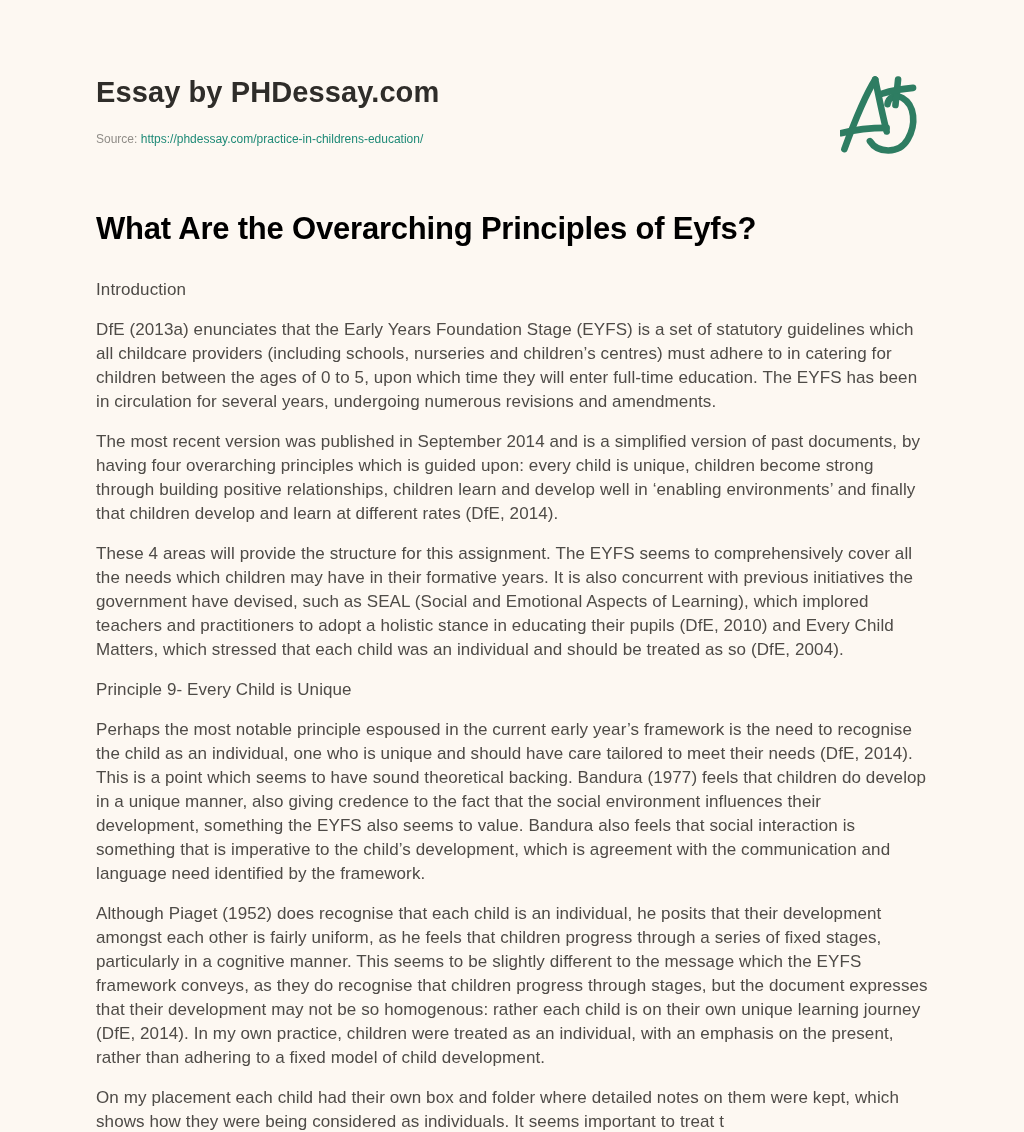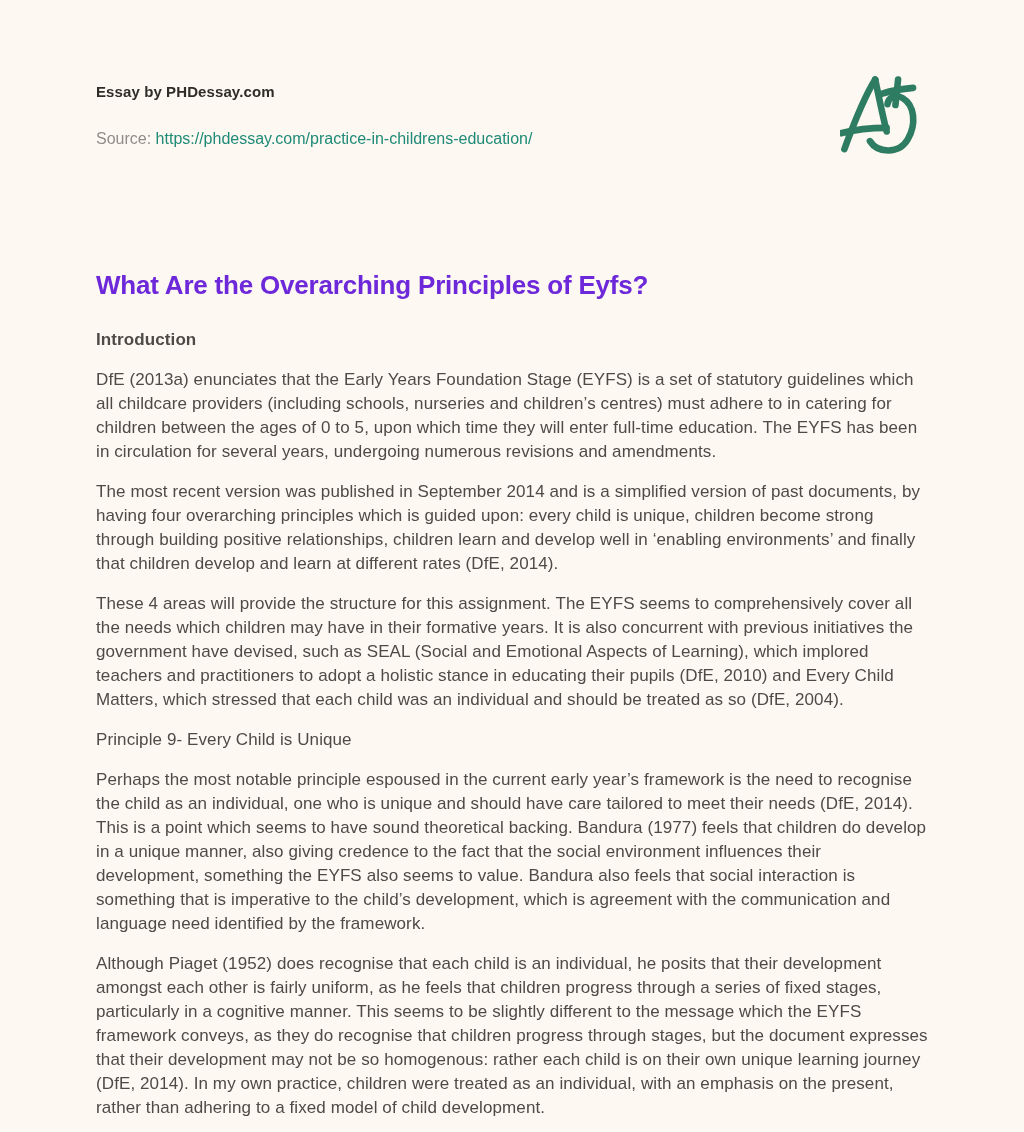--- a/index.html
+++ b/index.html
@@ -21,60 +21,60 @@
     margin: 0 auto;
     padding-top: 72px;
   }
   .header-row {
     display: flex;
     justify-content: space-between;
     align-items: flex-start;
   }
   .brand-title {
     margin: 6px 0 0 0;
-    font-size: 15px;
+    font-size: 29px;
     line-height: 28px;
     font-weight: 700;
     color: #2f2d2a;
     letter-spacing: 0.1px;
   }
   .source-line {
     margin-top: 23px;
-    font-size: 16px;
+    font-size: 12px;
     line-height: 20px;
     color: #908d88;
   }
   .source-link {
     color: #1f8a77;
     text-decoration: none;
     cursor: pointer;
   }
   .logo {
     width: 88px;
     height: 100px;
     flex: 0 0 auto;
     margin-top: -2px;
   }
   .logo svg { width: 100%; height: 100%; display: block; }
   .article-title {
-    margin: 96px 0 0 0;
-    font-size: 26px;
+    margin: 40px 0 0 0;
+    font-size: 31px;
     line-height: 38px;
     font-weight: 700;
-    color: #6d28d9;
+    color: #000000;
     letter-spacing: -0.2px;
   }
   .article p {
     margin: 16px 0 0 0;
     font-size: 17px;
     line-height: 24px;
     color: #4e4b47;
     letter-spacing: 0.1px;
   }
-  .article p.first { margin-top: 24px; font-weight: bold; }
+  .article p.first { margin-top: 30px; }
 </style>
 </head>
 <body>
 
 <div class="page">
   <div class="content">
 
     <div class="header-row">
       <div>
         <h1 class="brand-title">Essay by PHDessay.com</h1>

